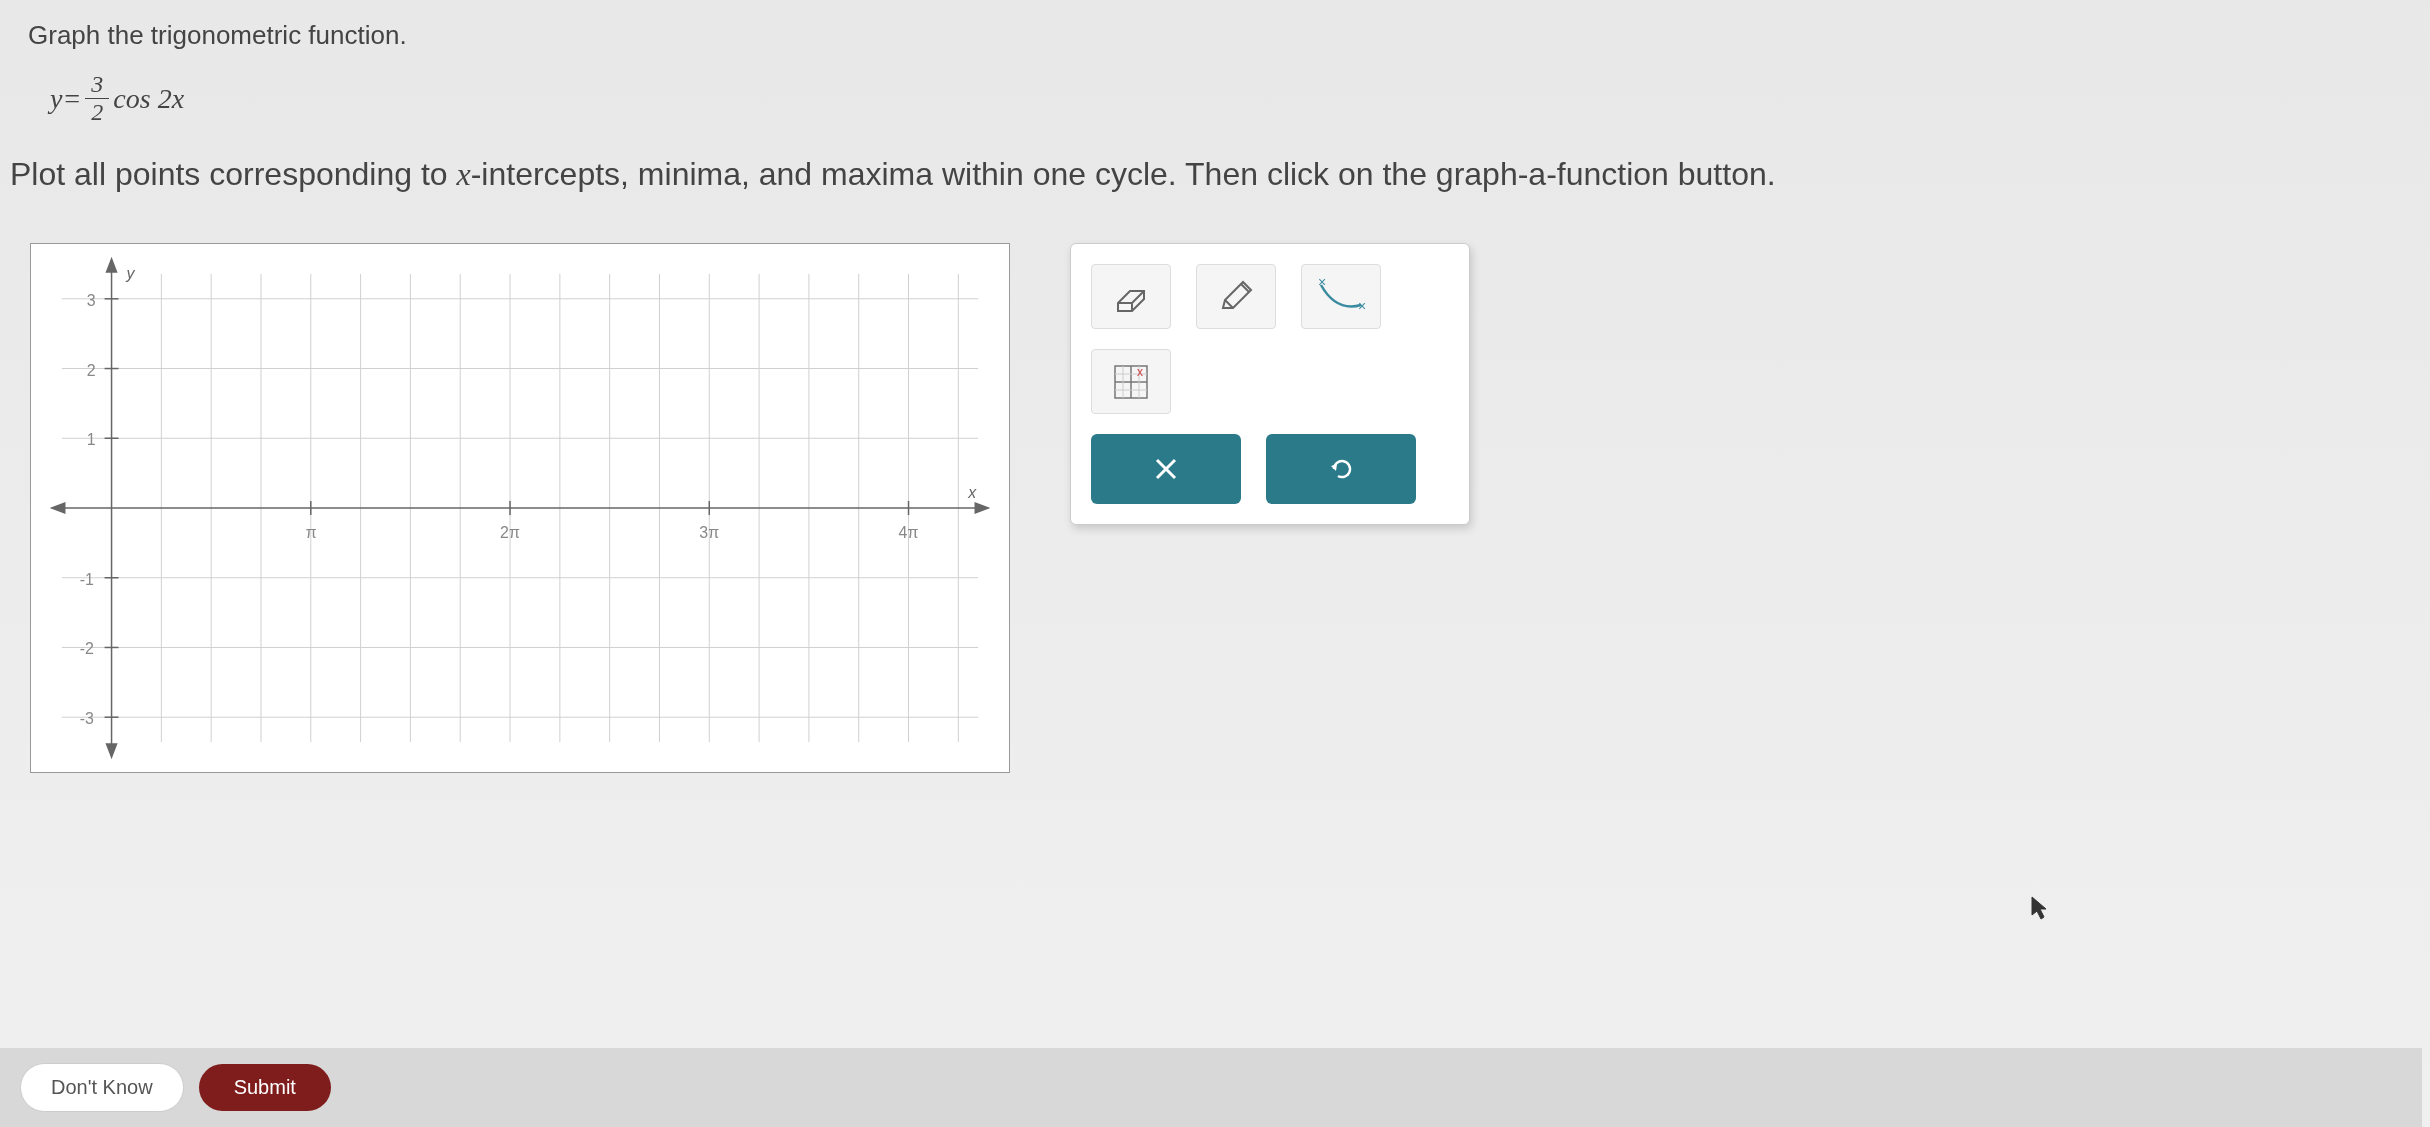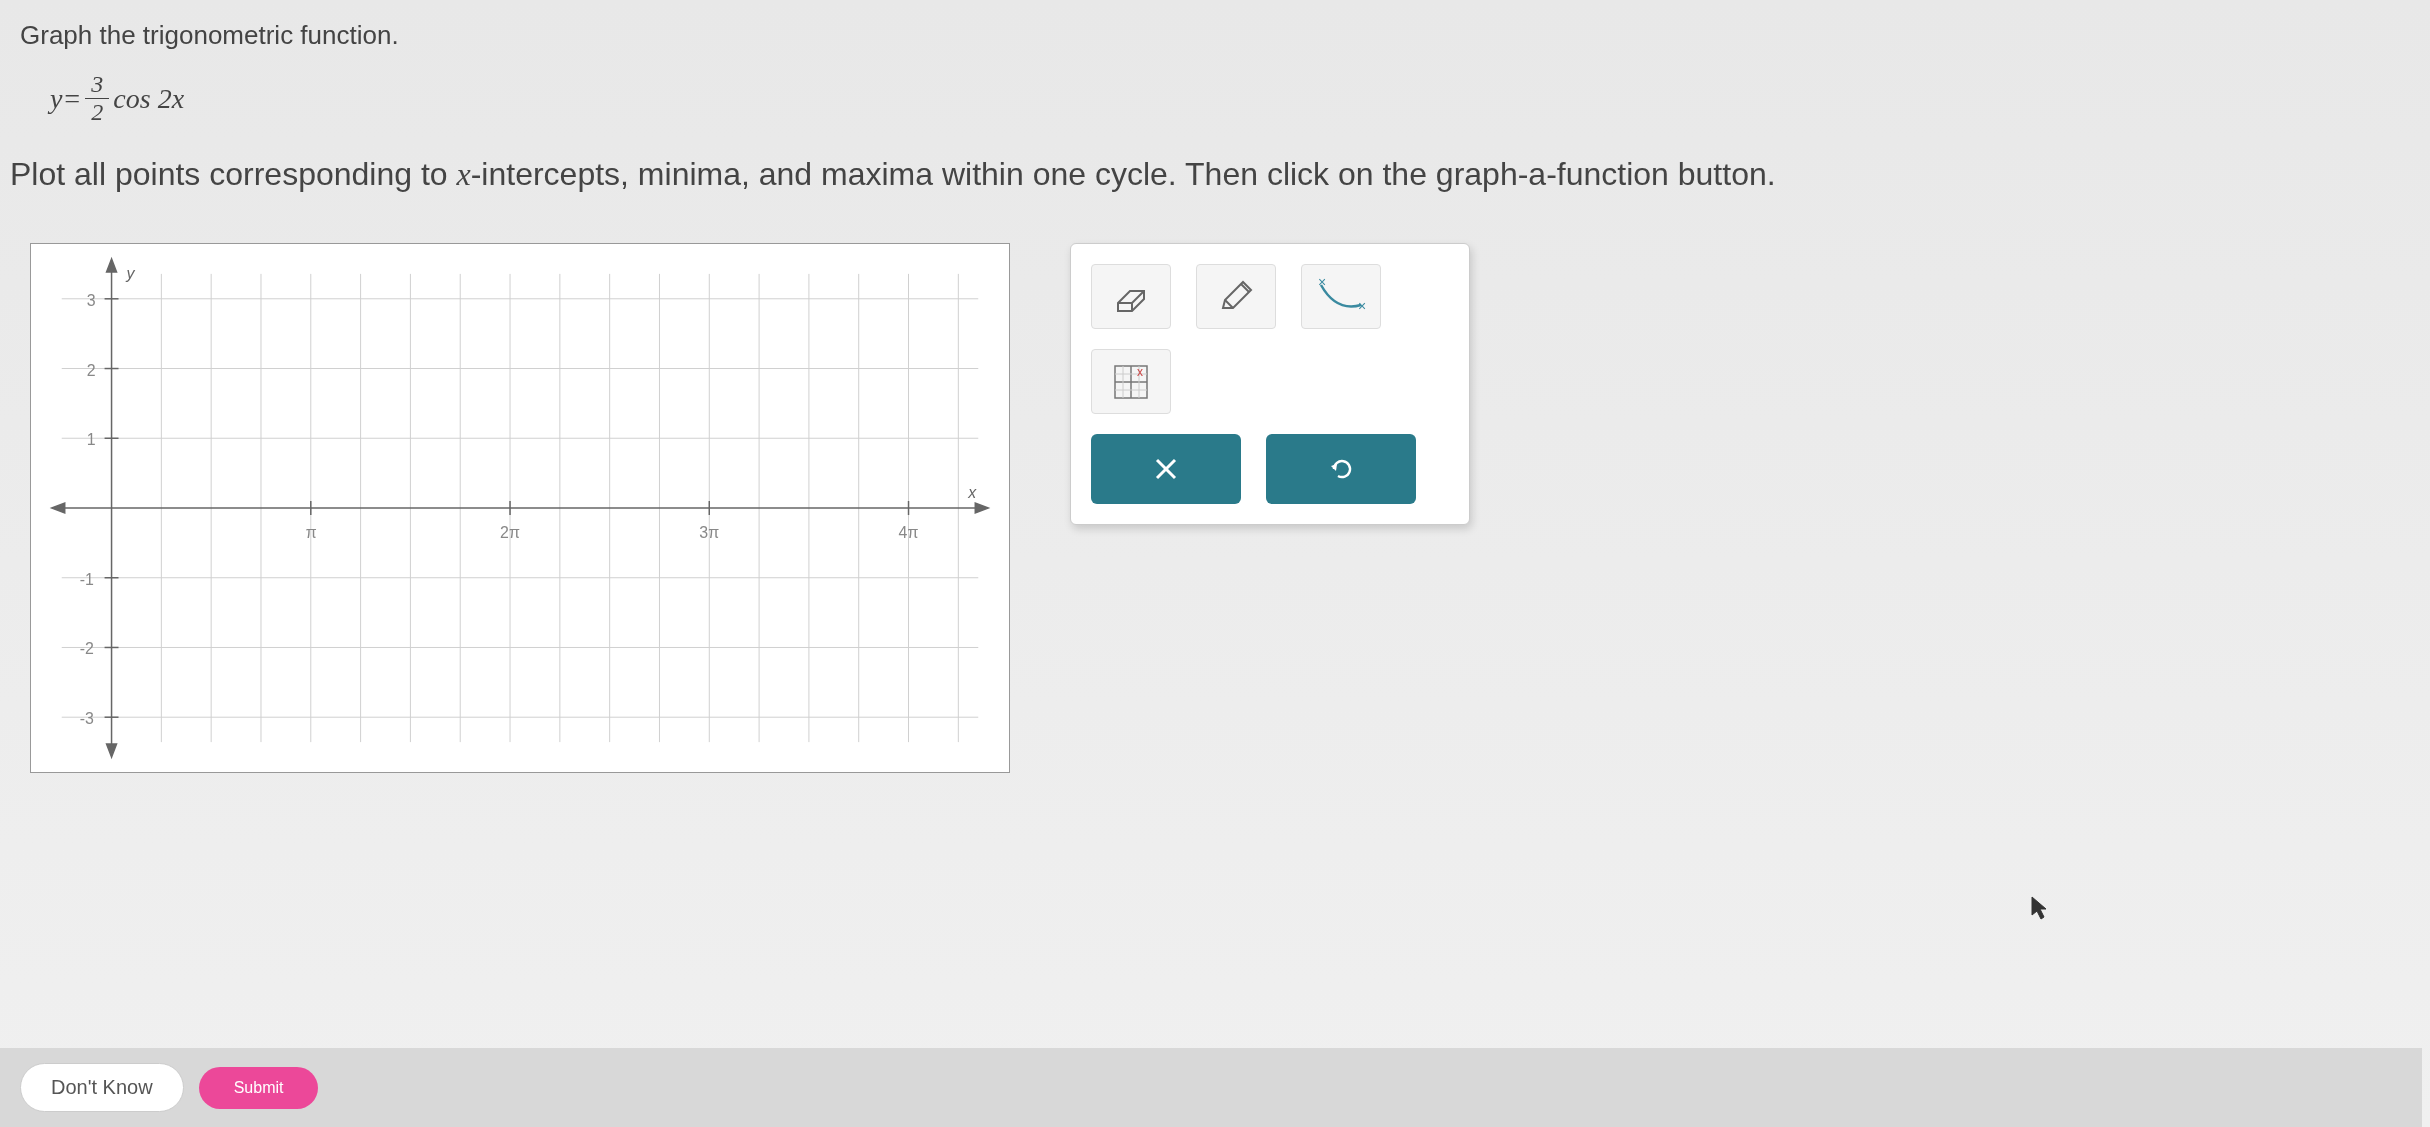--- a/index.html
+++ b/index.html
@@ -12,21 +12,21 @@
       background: linear-gradient(to bottom, #e8e8e8 0%, #f0f0f0 100%);
       padding: 20px 0 0 0;
       color: #333;
       min-height: 100vh;
       position: relative;
     }
     .question-title {
       font-size: 26px;
       color: #444;
       margin-bottom: 14px;
-      padding-left: 20px;
+      padding-left: 28px;
     }
     .formula {
       font-family: 'Times New Roman', serif;
       font-size: 28px;
       font-style: italic;
       color: #444;
       margin: 20px 0 30px 50px;
       display: flex;
       align-items: center;
     }
@@ -128,25 +128,25 @@
     .dont-know-btn {
       background: #fff;
       border: 1px solid #ccc;
       border-radius: 25px;
       padding: 12px 30px;
       font-size: 20px;
       color: #555;
       cursor: pointer;
     }
     .submit-btn {
-      background: #ec4899;
+      background: #7f1d1d;
       border: none;
       border-radius: 25px;
       padding: 12px 35px;
-      font-size: 16px;
+      font-size: 20px;
       color: #fff;
       cursor: pointer;
     }
     .cursor-icon {
       position: absolute;
       right: 380px;
       bottom: 200px;
       font-size: 24px;
       color: #333;
     }

